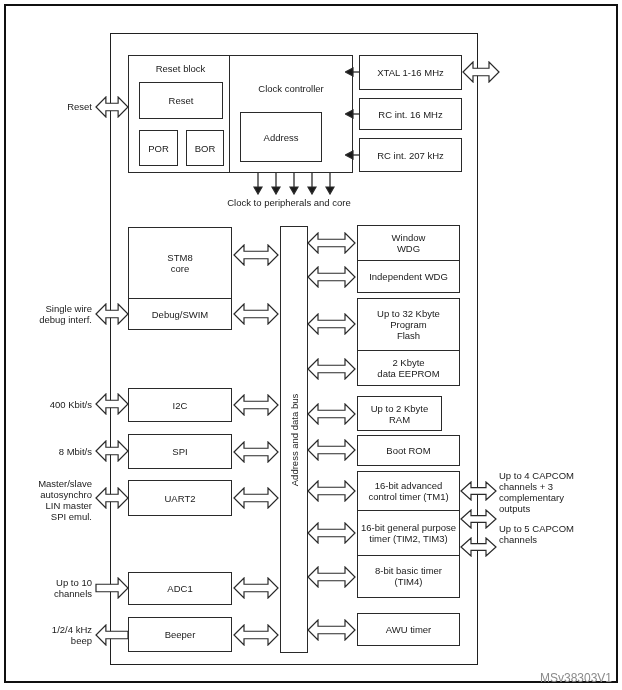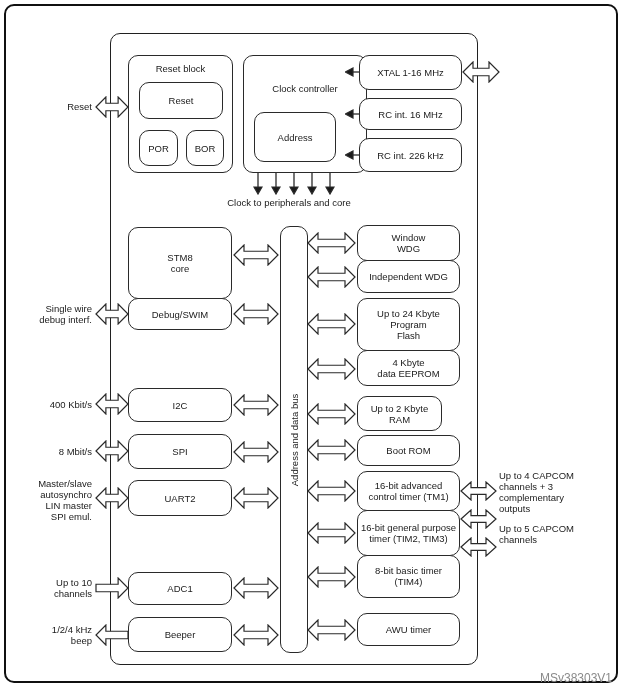--- a/index.html
+++ b/index.html
@@ -1,17 +1,17 @@
 <!DOCTYPE html>
 <html><head>
 <meta charset="utf-8">
 <style>
   html,body{margin:0;padding:0;background:#fff;}
   body{width:622px;height:690px;position:relative;font-family:"Liberation Sans",sans-serif;color:#1a1a1a;overflow:hidden;}
-  .abs{position:absolute;border-radius:10px;}
+  .abs{position:absolute;}
   .frame{border:2px solid #101010;}
   .mcu{border:1.5px solid #202020;background:#fff;}
   .box{border:1.4px solid #2a2a2a;background:#fff;display:flex;align-items:center;justify-content:center;text-align:center;z-index:2;box-sizing:border-box;}
   .lbl{white-space:pre-line;font-size:9.5px;line-height:11px;color:#1a1a1a;}
   .titlebox{display:block;}
   .title{position:absolute;left:0;right:0;text-align:center;font-size:9.5px;}
   .sidelbl{position:absolute;font-size:9.5px;line-height:11px;white-space:pre-line;z-index:3;}
   .r{text-align:right;}
   .arrow{position:absolute;z-index:6;}
   .busbar{border:1.4px solid #2a2a2a;background:#fff;z-index:2;}
@@ -32,35 +32,35 @@
     <span class="lbl">Reset</span>
   </div>
   <div class="abs box" style="left:10px;top:74px;width:39px;height:36px;">
     <span class="lbl">POR</span>
   </div>
   <div class="abs box" style="left:57px;top:74px;width:38px;height:36px;">
     <span class="lbl">BOR</span>
   </div>
 </div>
 
-<div class="abs box titlebox" style="left:243px;top:55px;width:124px;height:118px;">
+<div class="abs box titlebox" style="left:229px;top:55px;width:124px;height:118px;">
   <span class="title" style="top:27px;">Clock controller</span>
   <div class="abs box" style="left:10px;top:56px;width:82px;height:50px;">
     <span class="lbl">Address</span>
   </div>
 </div>
 
 <div class="abs box" style="left:359px;top:55px;width:103px;height:35px;">
   <span class="lbl">XTAL 1-16 MHz</span>
 </div>
 <div class="abs box" style="left:359px;top:98px;width:103px;height:32px;">
   <span class="lbl">RC int. 16 MHz</span>
 </div>
 <div class="abs box" style="left:359px;top:138px;width:103px;height:34px;">
-  <span class="lbl">RC int. 226 kHz</span>
+  <span class="lbl">RC int. 207 kHz</span>
 </div>
 
 <div class="arrow" style="left:345px;top:67px;width:14px;height:10px;">
     <svg width="14" height="10" viewBox="0 0 14 10" style="display: block;">
       <line x1="14" y1="5" x2="7" y2="5" stroke="#2a2a2a" stroke-width="1.3"></line>
       <polygon points="8,1 8,9 0.5,5" fill="#1a1a1a" stroke="#2a2a2a" stroke-width="1.2" stroke-linejoin="miter"></polygon>
     </svg>
   </div>
 <div class="arrow" style="left:345px;top:109px;width:14px;height:10px;">
     <svg width="14" height="10" viewBox="0 0 14 10" style="display: block;">
@@ -136,26 +136,26 @@
 </div>
 
 <div class="abs box" style="left:357px;top:225px;width:103px;height:36px;">
   <span class="lbl">Window
 WDG</span>
 </div>
 <div class="abs box" style="left:357px;top:259.5px;width:103px;height:33.5px;">
   <span class="lbl">Independent WDG</span>
 </div>
 <div class="abs box" style="left:357px;top:298px;width:103px;height:53px;">
-  <span class="lbl">Up to 24 Kbyte
+  <span class="lbl">Up to 32 Kbyte
 Program
 Flash</span>
 </div>
 <div class="abs box" style="left:357px;top:349.5px;width:103px;height:36.5px;">
-  <span class="lbl">4 Kbyte
+  <span class="lbl">2 Kbyte
 data EEPROM</span>
 </div>
 <div class="abs box" style="left:357px;top:396px;width:85px;height:35px;">
   <span class="lbl">Up to 2 Kbyte
 RAM</span>
 </div>
 <div class="abs box" style="left:357px;top:435px;width:103px;height:31px;">
   <span class="lbl">Boot ROM</span>
 </div>
 <div class="abs box" style="left:357px;top:471px;width:103px;height:40px;">

